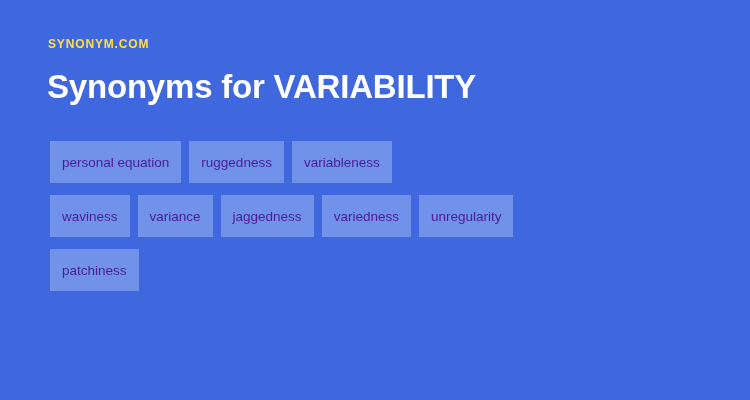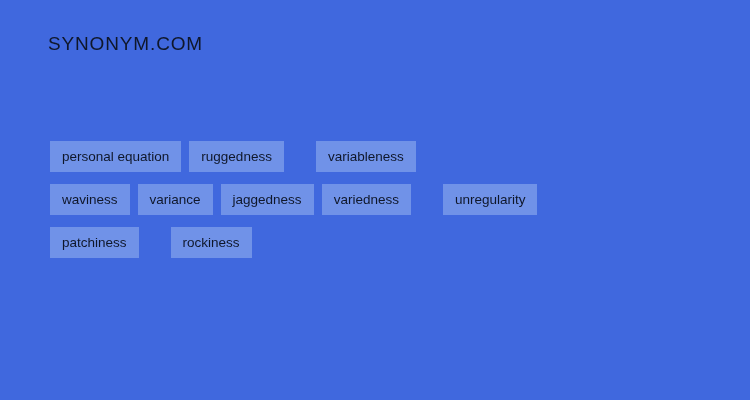--- a/index.html
+++ b/index.html
@@ -21,23 +21,23 @@
     position: relative;
     width: 750px;
     height: 400px;
     background: #4068de;
   }
 
   .site-brand {
     position: absolute;
     left: 48px;
     top: 36px;
-    color: #0f172a;
-    font-size: 19px;
-    font-weight: 400;
+    color: #fde047;
+    font-size: 12px;
+    font-weight: 700;
     letter-spacing: 0.85px;
     line-height: 16px;
     white-space: nowrap;
   }
 
   .page-title {
     position: absolute;
     left: 47px;
     top: 66px;
     color: #ffffff;
@@ -62,62 +62,62 @@
   }
 
   .tag-row + .tag-row {
     margin-top: 12px;
   }
 
   .tag {
     display: inline-flex;
     align-items: center;
     justify-content: center;
-    height: 31px;
+    height: 42px;
     padding: 0 12px;
     margin-right: 8px;
     background: #7092e8;
-    color: #0f172a;
+    color: #4c1d95;
     font-size: 13.5px;
     font-weight: 400;
     line-height: 31px;
     white-space: nowrap;
     text-decoration: none;
     border: 0;
     border-radius: 0;
     cursor: pointer;
     user-select: none;
   }
 
-  .tag:last-child { margin-right: 0; margin-left: 24px; }
+  .tag:last-child { margin-right: 0; }
 </style>
 </head>
 <body>
 
 <div class="page">
 
   <div class="site-brand">SYNONYM.COM</div>
 
+  <h1 class="page-title">Synonyms for VARIABILITY</h1>
 
   <div class="tag-cloud">
 
     <div class="tag-row">
       <span class="tag">personal equation</span>
       <span class="tag">ruggedness</span>
       <span class="tag">variableness</span>
     </div>
 
     <div class="tag-row">
       <span class="tag">waviness</span>
       <span class="tag">variance</span>
       <span class="tag">jaggedness</span>
       <span class="tag">variedness</span>
       <span class="tag">unregularity</span>
     </div>
 
     <div class="tag-row">
       <span class="tag">patchiness</span>
-      <span class="tag">rockiness</span>
     </div>
 
   </div>
 
 </div>
 
 </body></html>

